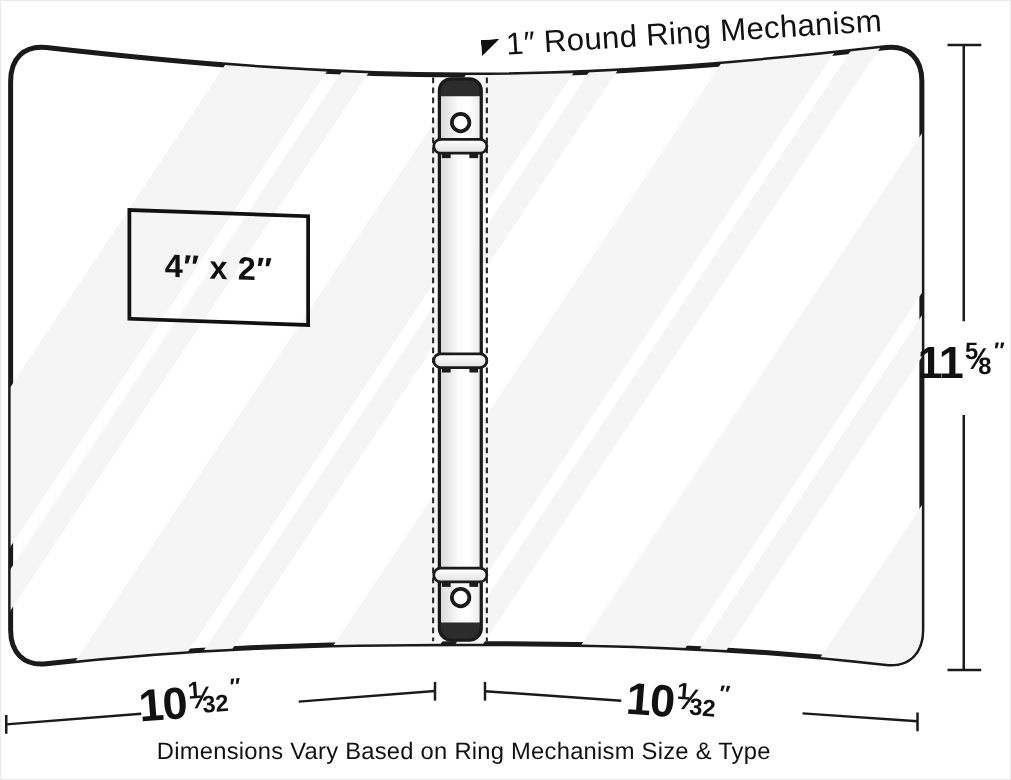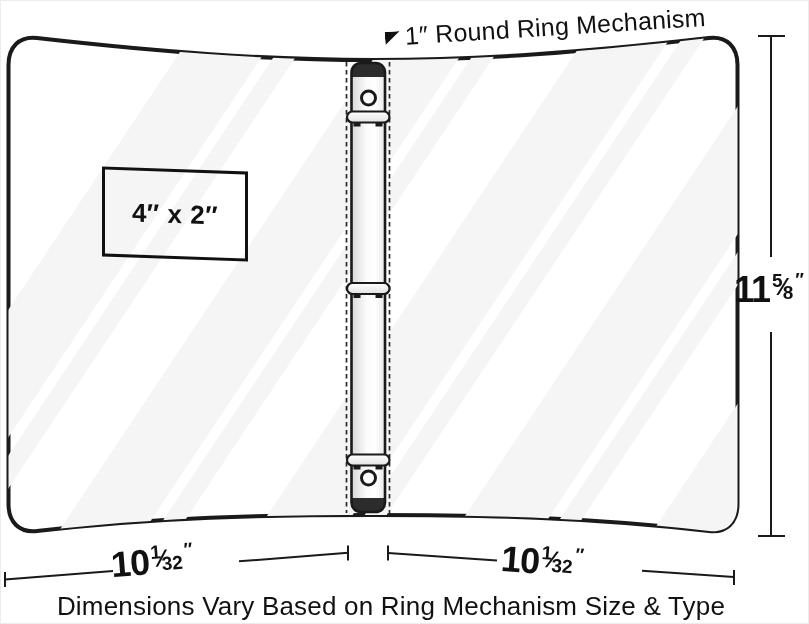--- a/index.html
+++ b/index.html
@@ -36,21 +36,21 @@
   .dim .fsl{font-size:24px;vertical-align:7px;letter-spacing:-2px;margin-left:-2px;}
   .dim .fden{font-size:19px;vertical-align:3px;}
   .dim .unit{font-size:18px;vertical-align:16px;margin-left:2px;}
 
   .dim-left {left:110px;top:540px;transform:rotate(-4.5deg);}
   .dim-right{left:500px;top:540px;transform:rotate(4.4deg);}
   .dim-height{left:733px;top:268px;transform:none;}
 
   .caption{
     position:absolute;left:0;top:590px;width:740px;text-align:center;
-    font-size:26px;font-weight:400;color:#111;letter-spacing:.2px;padding-left:20px;
+    font-size:19px;font-weight:400;color:#111;letter-spacing:.2px;
   }
 </style>
 </head>
 <body>
 
 <div class="stage">
 
   <svg width="809" height="624" viewBox="0 0 809 624">
     <defs>
       <clipPath id="binderClip">

